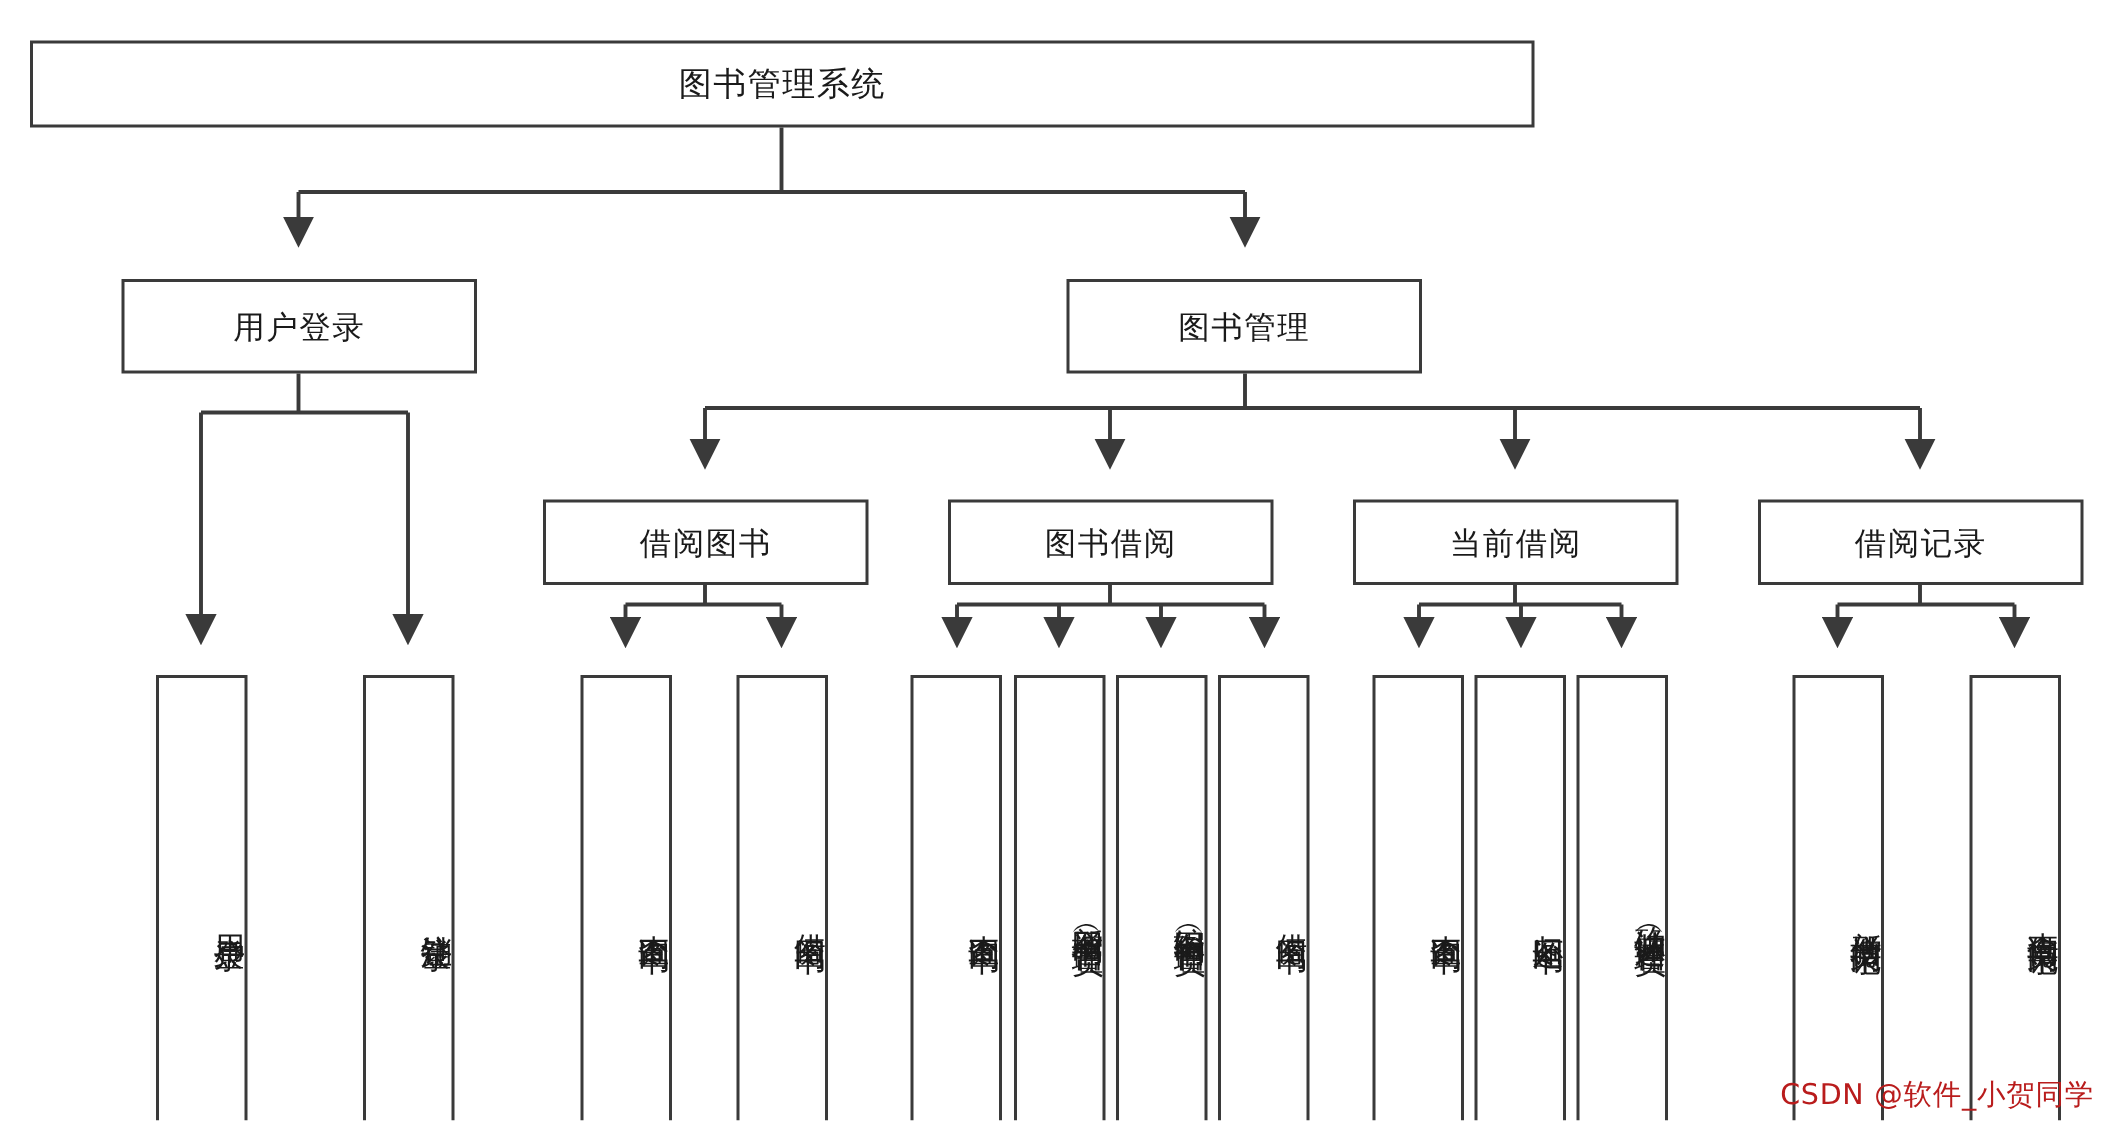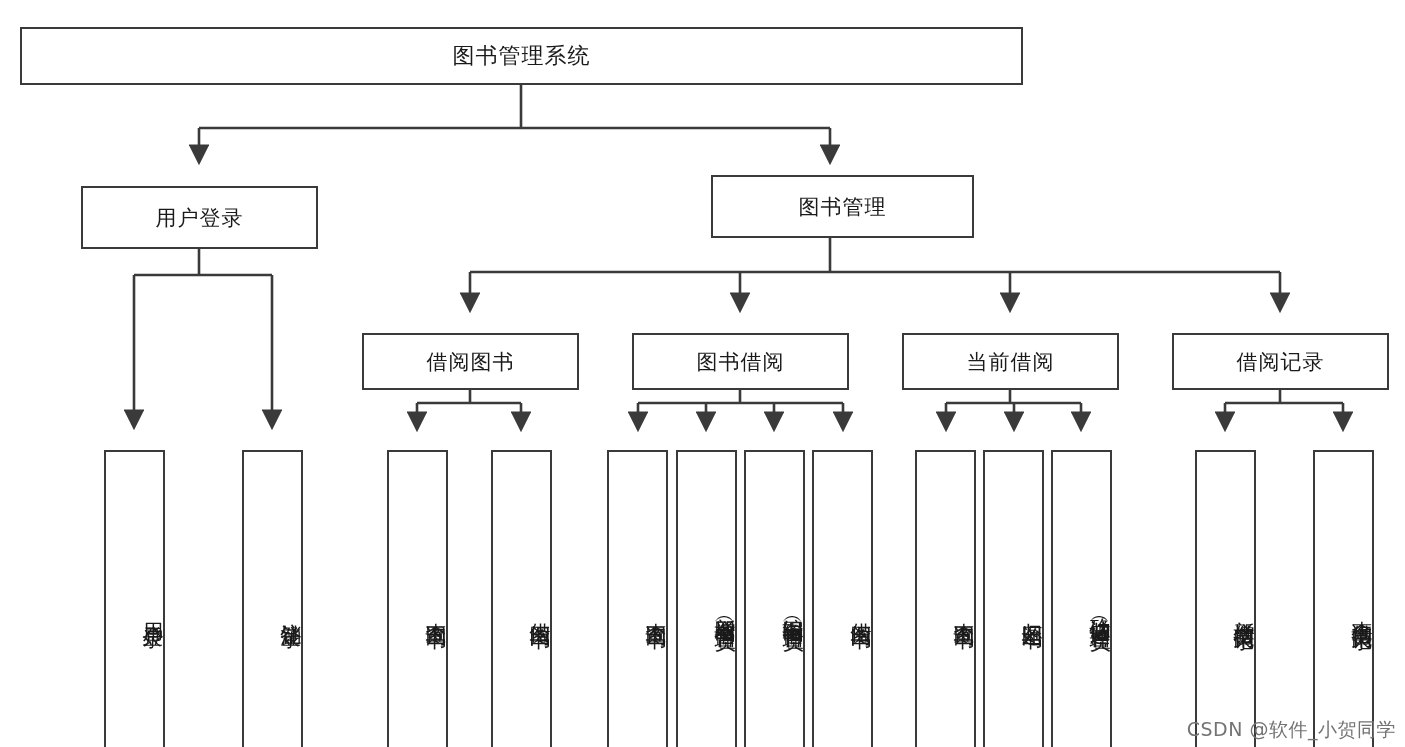--- a/index.html
+++ b/index.html
@@ -59,21 +59,21 @@
   }
   .node.v .label {
     writing-mode: vertical-rl;
     text-orientation: upright;
   }
   #watermark {
     position: absolute;
     right: 9px;
     bottom: 4px;
     font-size: 19px;
-    color: #737373;
+    color: #b91c1c;
     letter-spacing: 0.5px;
     z-index: 5;
     white-space: nowrap;
     font-family: "DejaVu Sans", "Liberation Sans", sans-serif;
   }
 </style>
 </head>
 <body>
 
 <div id="canvas">
@@ -128,21 +128,21 @@
     </g>
   </svg>
 
   <div class="node h root" style="left:20px; top:11px; width:1003px; height:58px;">
     <span class="label">图书管理系统</span>
   </div>
 
   <div class="node h" style="left:81px; top:170px; width:237px; height:63px;">
     <span class="label">用户登录</span>
   </div>
-  <div class="node h" style="left:711px; top:159px; width:263px; height:63px;">
+  <div class="node h" style="left:711px; top:170px; width:237px; height:63px;">
     <span class="label">图书管理</span>
   </div>
 
   <div class="node h" style="left:362px; top:317px; width:217px; height:57px;">
     <span class="label">借阅图书</span>
   </div>
   <div class="node h" style="left:902px; top:317px; width:217px; height:57px;">
     <span class="label">当前借阅</span>
   </div>
   <div class="node h" style="left:632px; top:317px; width:217px; height:57px;">

